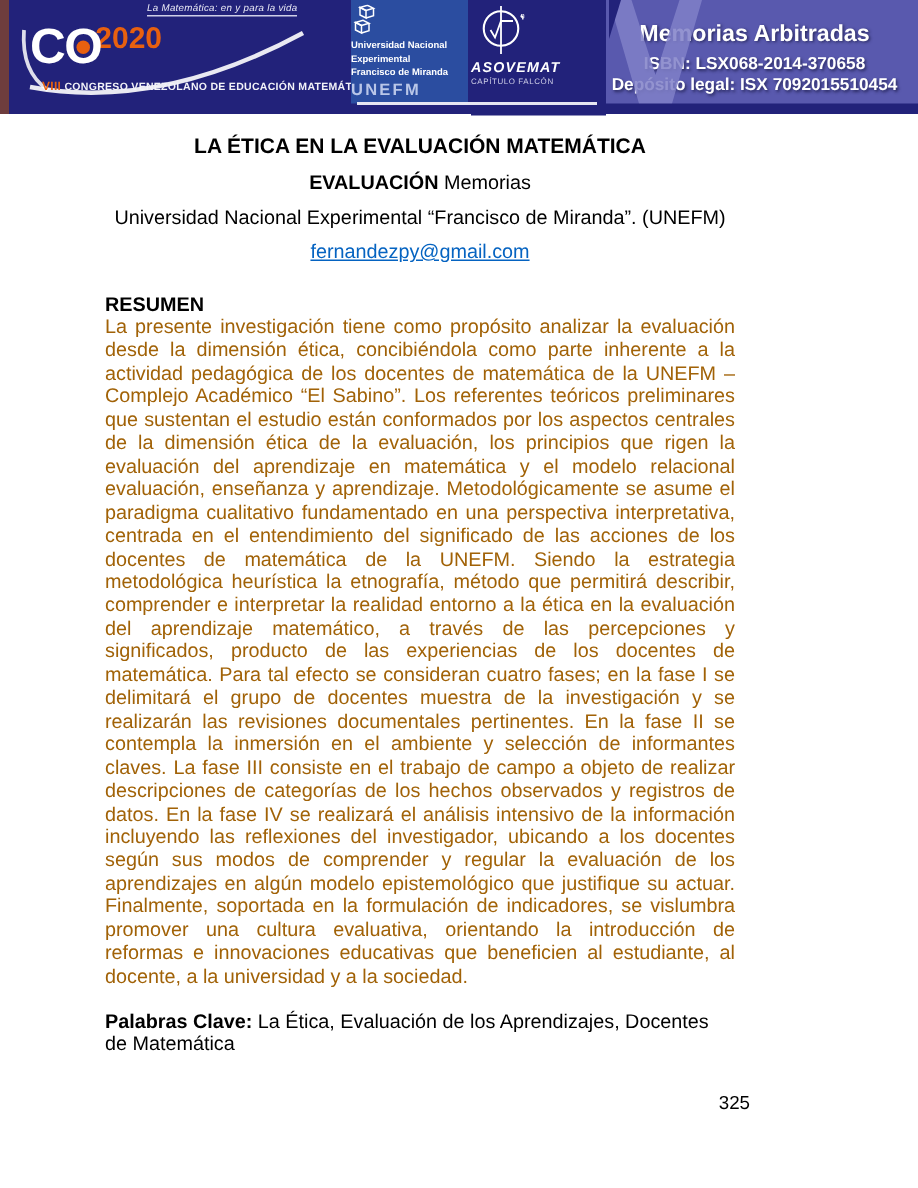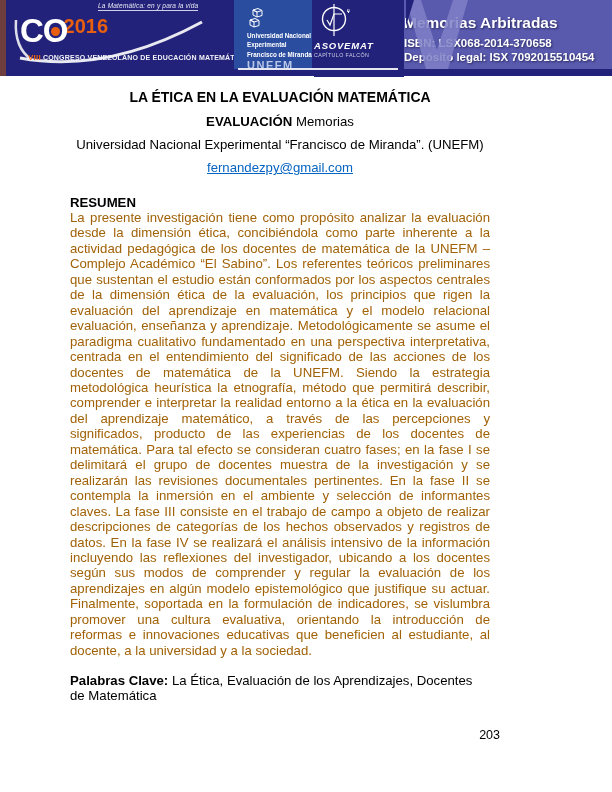--- a/index.html
+++ b/index.html
@@ -50,40 +50,40 @@
     font-size:7px; white-space:nowrap; letter-spacing:0.2px;
   }
   .covem-sub .roman { color:#e8600f; font-weight:bold; font-size:8px; }
   .covem-sub .rest { color:#f2f2f8; font-weight:bold; }
   .swoosh { position:absolute; top:0; left:0; pointer-events:none; }
 
   .unefm-section {
     position:relative; width:78px; height:76px; flex:none;
     background:#2b4da0; margin:0 2px;
     display:flex; flex-direction:column; align-items:flex-start;
-    padding:3px 0 0 13px; box-sizing:border-box;justify-content:center;
+    padding:3px 0 0 0; box-sizing:border-box;
   }
   .unefm-text { font-size:6.3px; font-weight:bold; color:#ffffff; line-height:1.15; margin-top:2px; }
   .unefm-acronym {
     font-size:11px; font-weight:bold; color:#b9c6e8; letter-spacing:1.5px; margin-top:1px;
   }
 
   .asovemat-section {
     position:relative; width:90px; height:77px; flex:none;
     background:#22227a;
     display:flex; flex-direction:column; align-items:flex-start;
     padding-top:3px; box-sizing:border-box;
   }
   .asovemat-name { font-size:9.5px; font-weight:bold; font-style:italic; color:#ffffff; letter-spacing:0.8px; margin-top:1px; }
   .asovemat-chapter { font-size:5.3px; color:#cfcfe8; letter-spacing:0.4px; margin-top:1px; }
 
   .memorias-section {
     position:relative; flex:1; height:76px;
     background:#5959ae; overflow:hidden;
-    display:flex; flex-direction:column; align-items:flex-start; justify-content:center;
+    display:flex; flex-direction:column; align-items:center; justify-content:center;
     padding-right:10px; box-sizing:border-box;
   }
   .v-shape { position:absolute; left:2px; top:0; }
   .memorias-title {
     font-size:15.5px; font-weight:bold; color:#ffffff;
     text-shadow:1px 1px 2px rgba(20,20,60,0.7); margin-bottom:3px;
   }
   .memorias-isbn, .memorias-deposito {
     font-size:11.5px; font-weight:bold; color:#ffffff;
     text-shadow:1px 1px 2px rgba(20,20,60,0.7); margin-top:2px;
@@ -135,21 +135,21 @@
 
     <div class="covem-section">
       <div class="tagline">La Matemática: en y para la vida</div>
       <svg class="swoosh" width="226" height="76" viewBox="0 0 226 76">
         <path d="M14,58 Q100,74 196,22" stroke="#ffffff" stroke-width="3" fill="none" opacity="0.9"></path>
         <path d="M10,20 Q8,48 26,60" stroke="#ffffff" stroke-width="2.5" fill="none" opacity="0.85"></path>
       </svg>
       <div class="covem-logo-row">
         <span class="covem-word">C</span>
           <span class="covem-word covem-o"><span>O</span><span class="covem-o-dot"></span></span>
-        <span class="covem-year">2016</span>
+        <span class="covem-year">2020</span>
       </div>
       <div class="covem-sub">
         <span class="roman">VIII</span>
         <span class="rest">CONGRESO VENEZOLANO DE EDUCACIÓN MATEMÁTICA</span>
       </div>
     </div>
 
     <div class="unefm-section">
       <svg width="18" height="22" viewBox="0 0 18 22">
         <g stroke="#ffffff" stroke-width="1" fill="none">
@@ -210,14 +210,14 @@
 
     <div class="abstract-heading">RESUMEN</div>
 
     <div class="abstract-body">La presente investigación tiene como propósito analizar la evaluación desde la dimensión ética, concibiéndola como parte inherente a la actividad pedagógica de los docentes de matemática de la UNEFM – Complejo Académico “El Sabino”. Los referentes teóricos preliminares que sustentan el estudio están conformados por los aspectos centrales de la dimensión ética de la evaluación, los principios que rigen la evaluación del aprendizaje en matemática y el modelo relacional evaluación, enseñanza y aprendizaje. Metodológicamente se asume el paradigma cualitativo fundamentado en una perspectiva interpretativa, centrada en el entendimiento del significado de las acciones de los docentes de matemática de la UNEFM. Siendo la estrategia metodológica heurística la etnografía, método que permitirá describir, comprender e interpretar la realidad entorno a la ética en la evaluación del aprendizaje matemático, a través de las percepciones y significados, producto de las experiencias de los docentes de matemática. Para tal efecto se consideran cuatro fases; en la fase I se delimitará el grupo de docentes muestra de la investigación y se realizarán las revisiones documentales pertinentes. En la fase II se contempla la inmersión en el ambiente y selección de informantes claves. La fase III consiste en el trabajo de campo a objeto de realizar descripciones de categorías de los hechos observados y registros de datos. En la fase IV se realizará el análisis intensivo de la información incluyendo  las reflexiones del investigador, ubicando a los docentes según sus  modos de comprender y regular la evaluación de los aprendizajes en algún modelo epistemológico que justifique su actuar. Finalmente, soportada en la formulación de indicadores, se vislumbra promover una cultura evaluativa, orientando la introducción de reformas e innovaciones educativas que beneficien al estudiante, al docente, a la universidad y a la sociedad.</div>
 
     <div class="keywords-line">
       <span class="keywords-label">Palabras Clave:</span><span> La Ética, Evaluación de los Aprendizajes, Docentes de Matemática</span>
     </div>
   </div>
 
-  <div class="page-number">203</div>
+  <div class="page-number">325</div>
 </div>
 
 </body></html>

